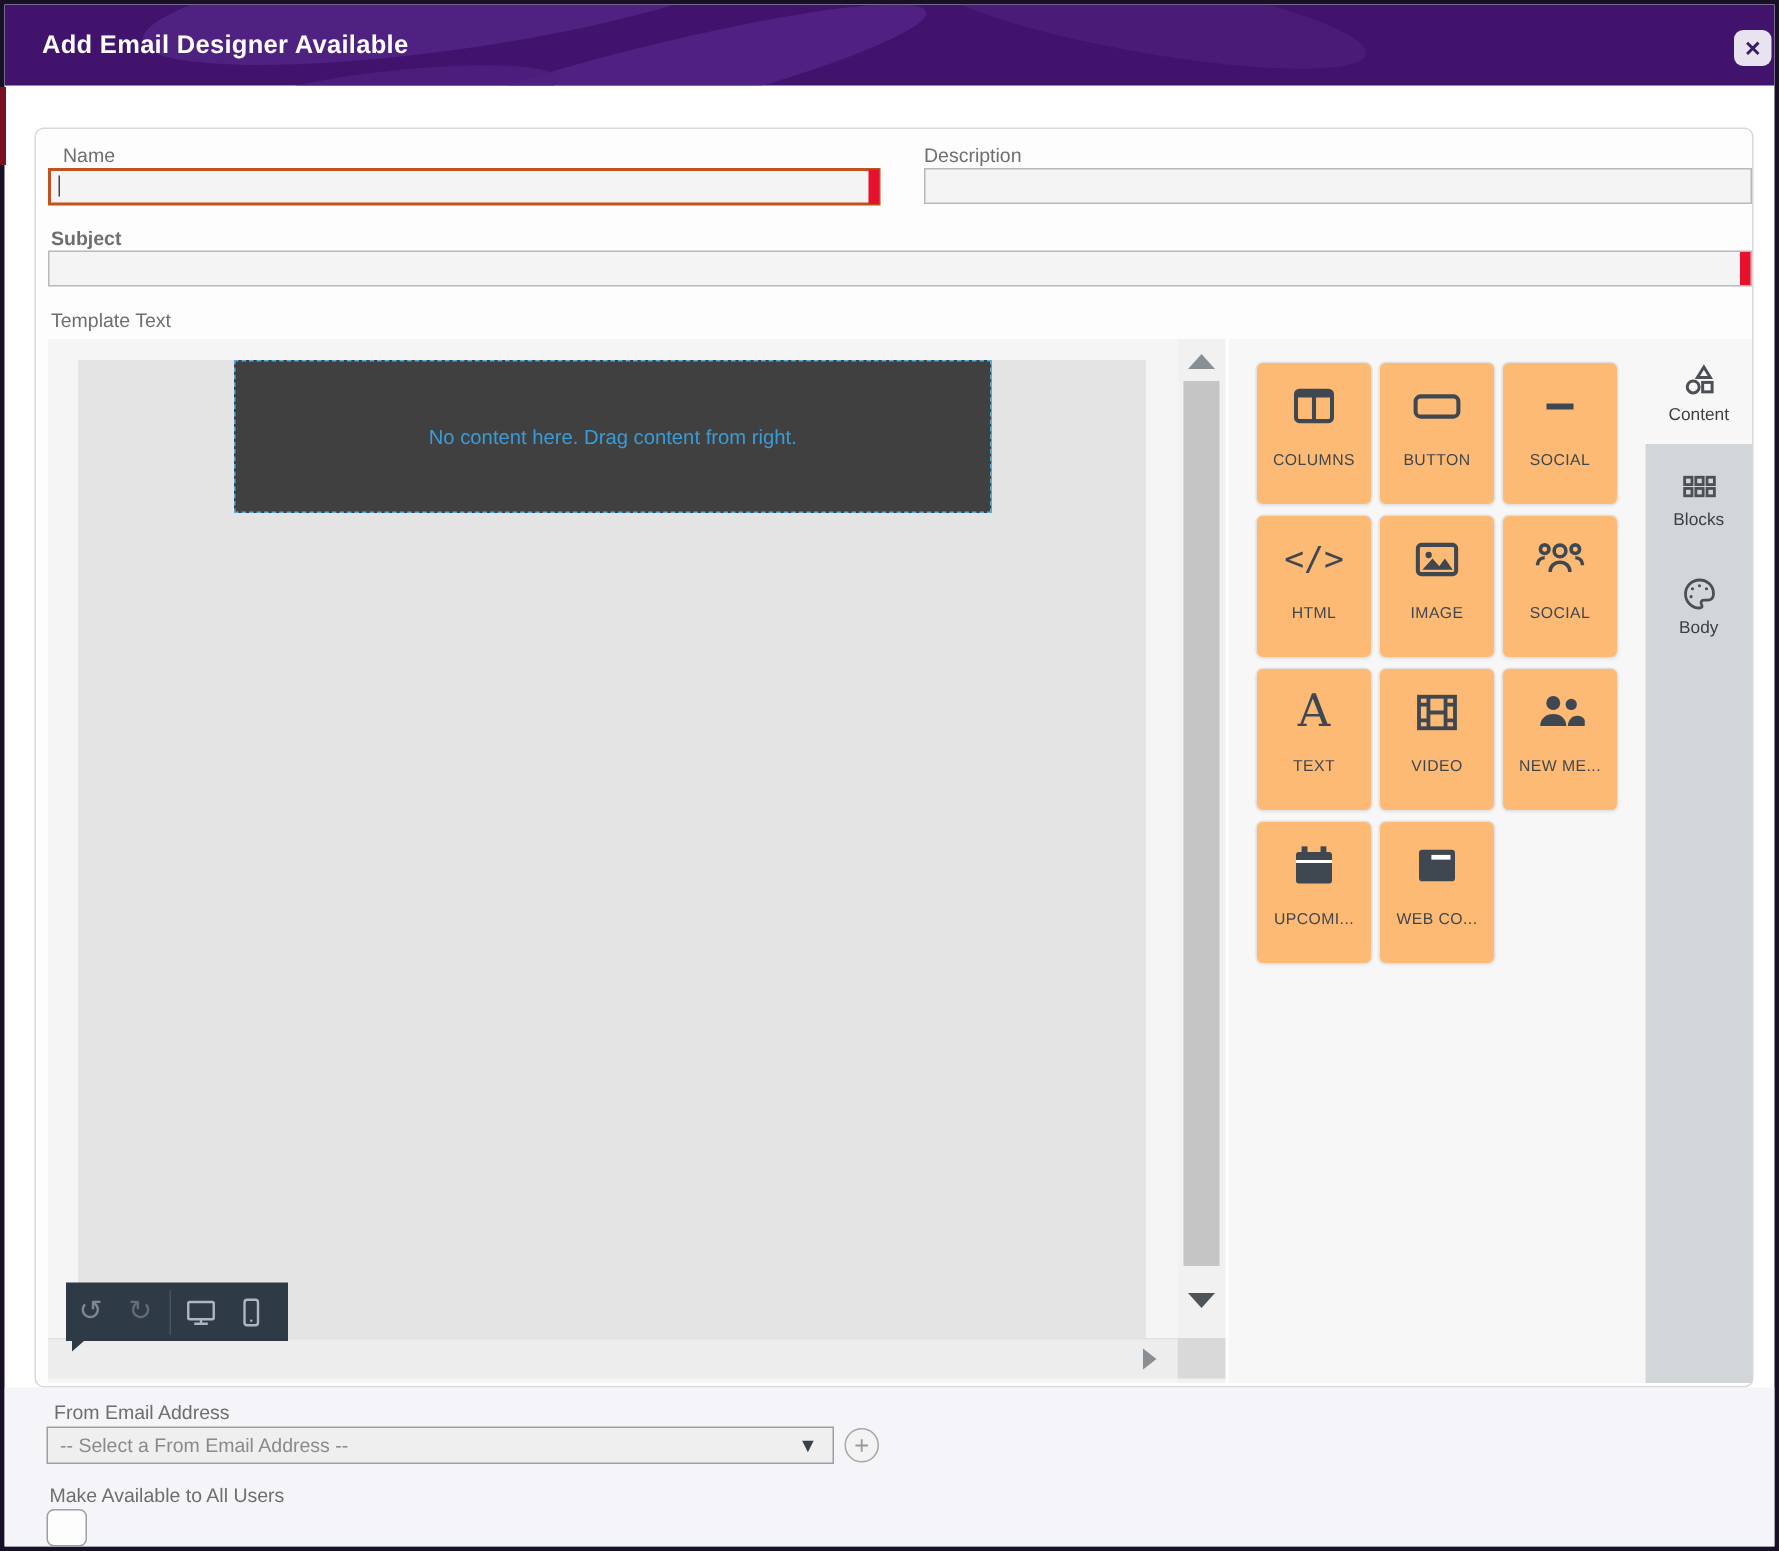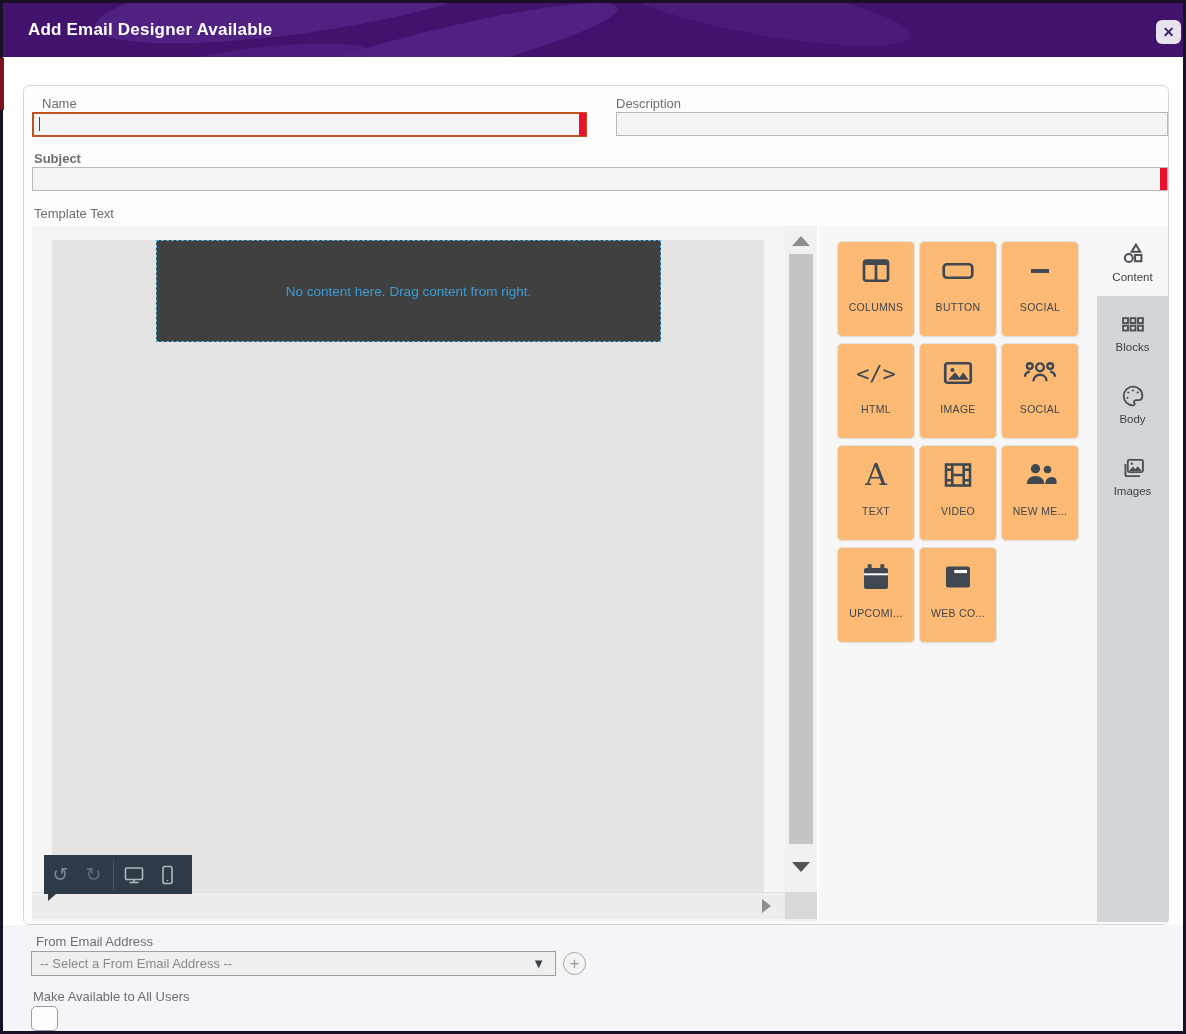--- a/index.html
+++ b/index.html
@@ -384,29 +384,20 @@
           <svg width="28" height="28" viewBox="0 0 24 24" fill="none" stroke="currentColor" stroke-width="1.6">
             <path d="M12 4 a8 8 0 1 0 0 16 c1.5 0 1.8-1 1.2-1.9 -0.8-1.2-0.2-2.6 1.3-2.6 h2.2 c2 0 3.3-1.4 3.3-3.5 C20 7.2 16.4 4 12 4 Z"></path>
             <circle cx="8" cy="9" r="0.9" fill="currentColor" stroke="none"></circle>
             <circle cx="12" cy="7.3" r="0.9" fill="currentColor" stroke="none"></circle>
             <circle cx="16" cy="9" r="0.9" fill="currentColor" stroke="none"></circle>
             <circle cx="7.2" cy="13.5" r="0.9" fill="currentColor" stroke="none"></circle>
           </svg>
           <div class="tab-label">Body</div>
         </div>
 
-        <div class="side-tab" style="top:214px;">
-          <svg width="28" height="28" viewBox="0 0 24 24" fill="none" stroke="currentColor" stroke-width="1.6">
-            <path d="M5.5 8.5 v9 a1.5 1.5 0 0 0 1.5 1.5 h11"></path>
-            <rect x="7.5" y="5" width="13" height="10.5" rx="1.3"></rect>
-            <circle cx="11" cy="8.3" r="1" fill="currentColor" stroke="none"></circle>
-            <path d="M8.5 14.5 L12 10.8 L14 13 L16 10.5 L19.5 14.5 Z" fill="currentColor" stroke="none"></path>
-          </svg>
-          <div class="tab-label">Images</div>
-        </div>
       </div>
 
     </div>
   </div>
 
   <div class="footer-bg"></div>
 
   <div class="field-label" style="left:16px; top:931px;margin-left:17px;">From Email Address</div>
   <div class="dropdown">
     <span class="dropdown-text">-- Select a From Email Address --</span>

